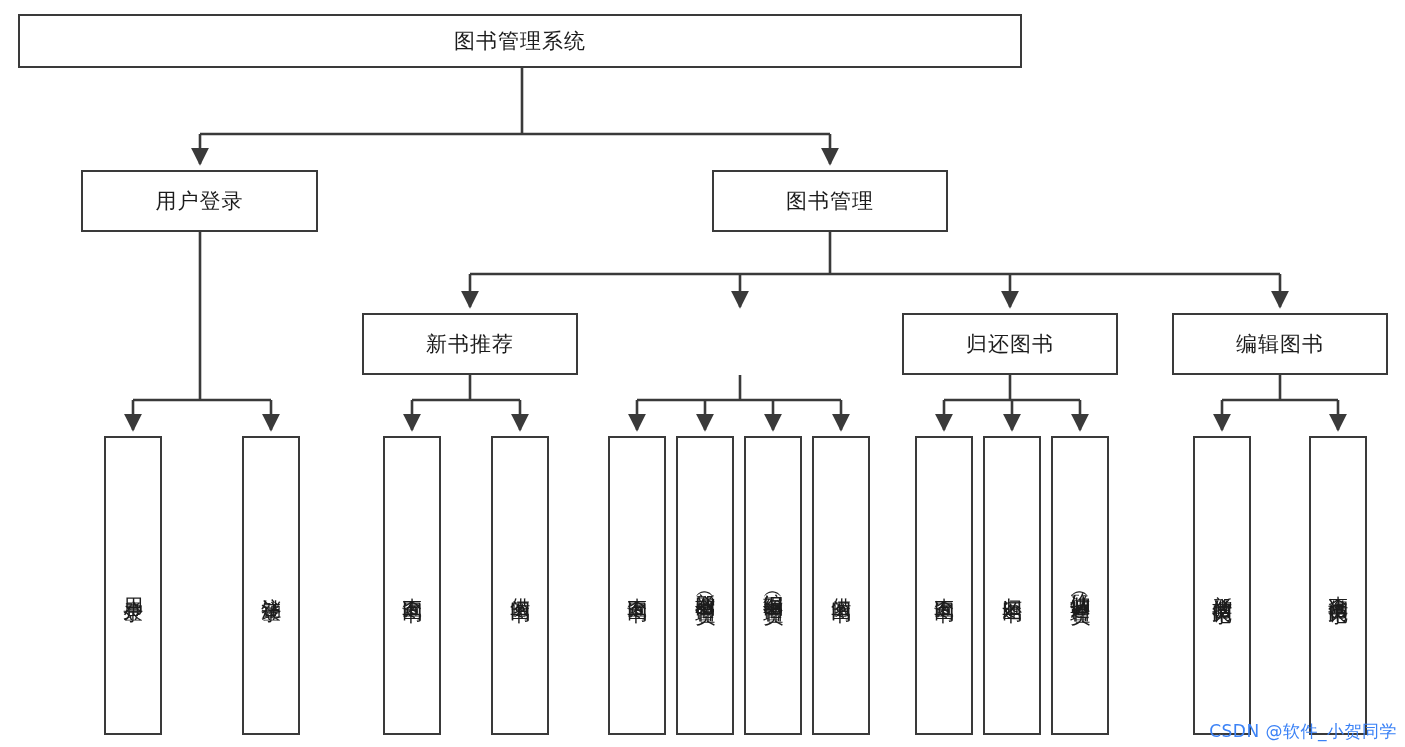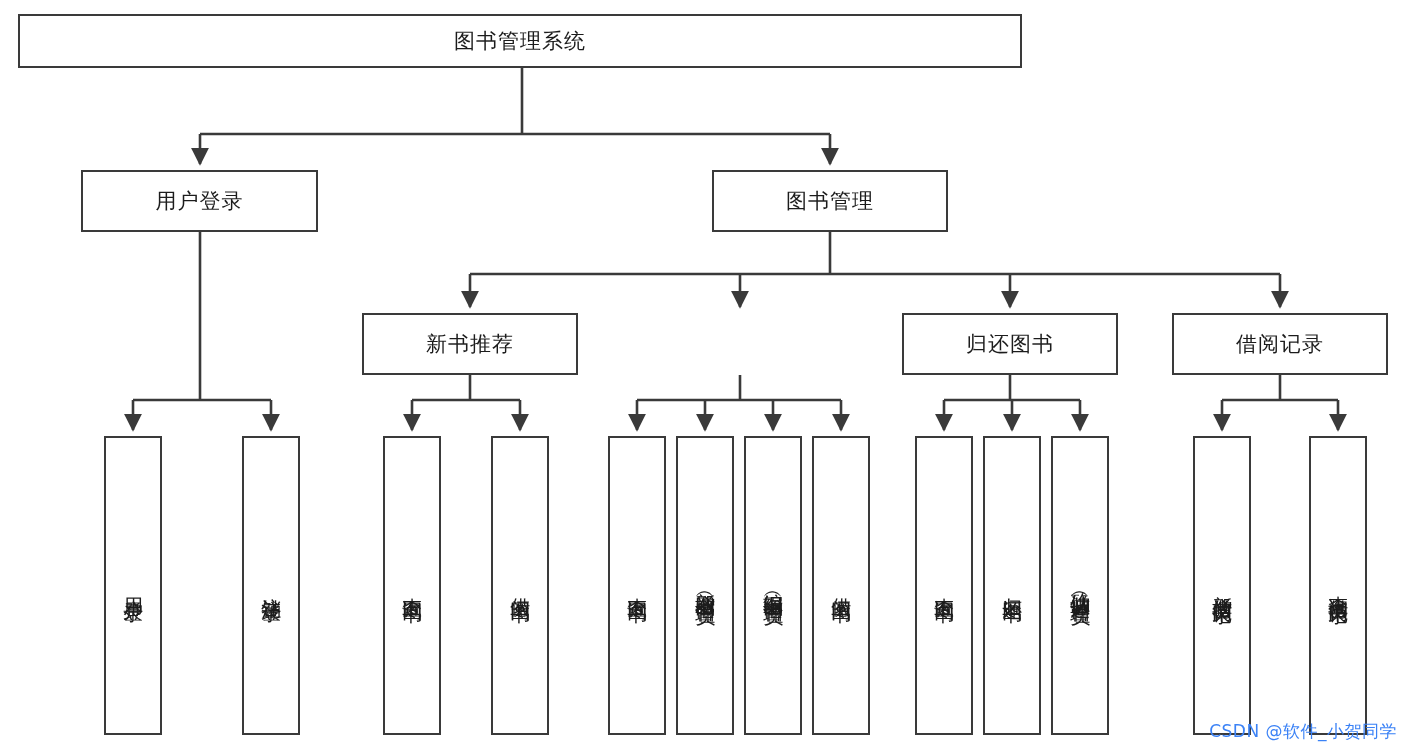--- a/index.html
+++ b/index.html
@@ -130,21 +130,21 @@
     <span>新书推荐</span>
   </div>
 
   <div class="node h" style="left:712px; top:170px; width:236px; height:62px;">
     <span>图书管理</span>
   </div>
   <div class="node h" style="left:902px; top:313px; width:216px; height:62px;">
     <span>归还图书</span>
   </div>
   <div class="node h" style="left:1172px; top:313px; width:216px; height:62px;">
-    <span>借阅记录</span>
+    <span>编辑图书</span>
   </div>
 
   <div class="node v" style="left:104px; top:436px; width:58px; height:299px;">
     <span class="vtext">用户登录</span>
   </div>
   <div class="node v" style="left:242px; top:436px; width:58px; height:299px;">
     <span class="vtext">注销登录</span>
   </div>
 
   <div class="node v" style="left:383px; top:436px; width:58px; height:299px;">

